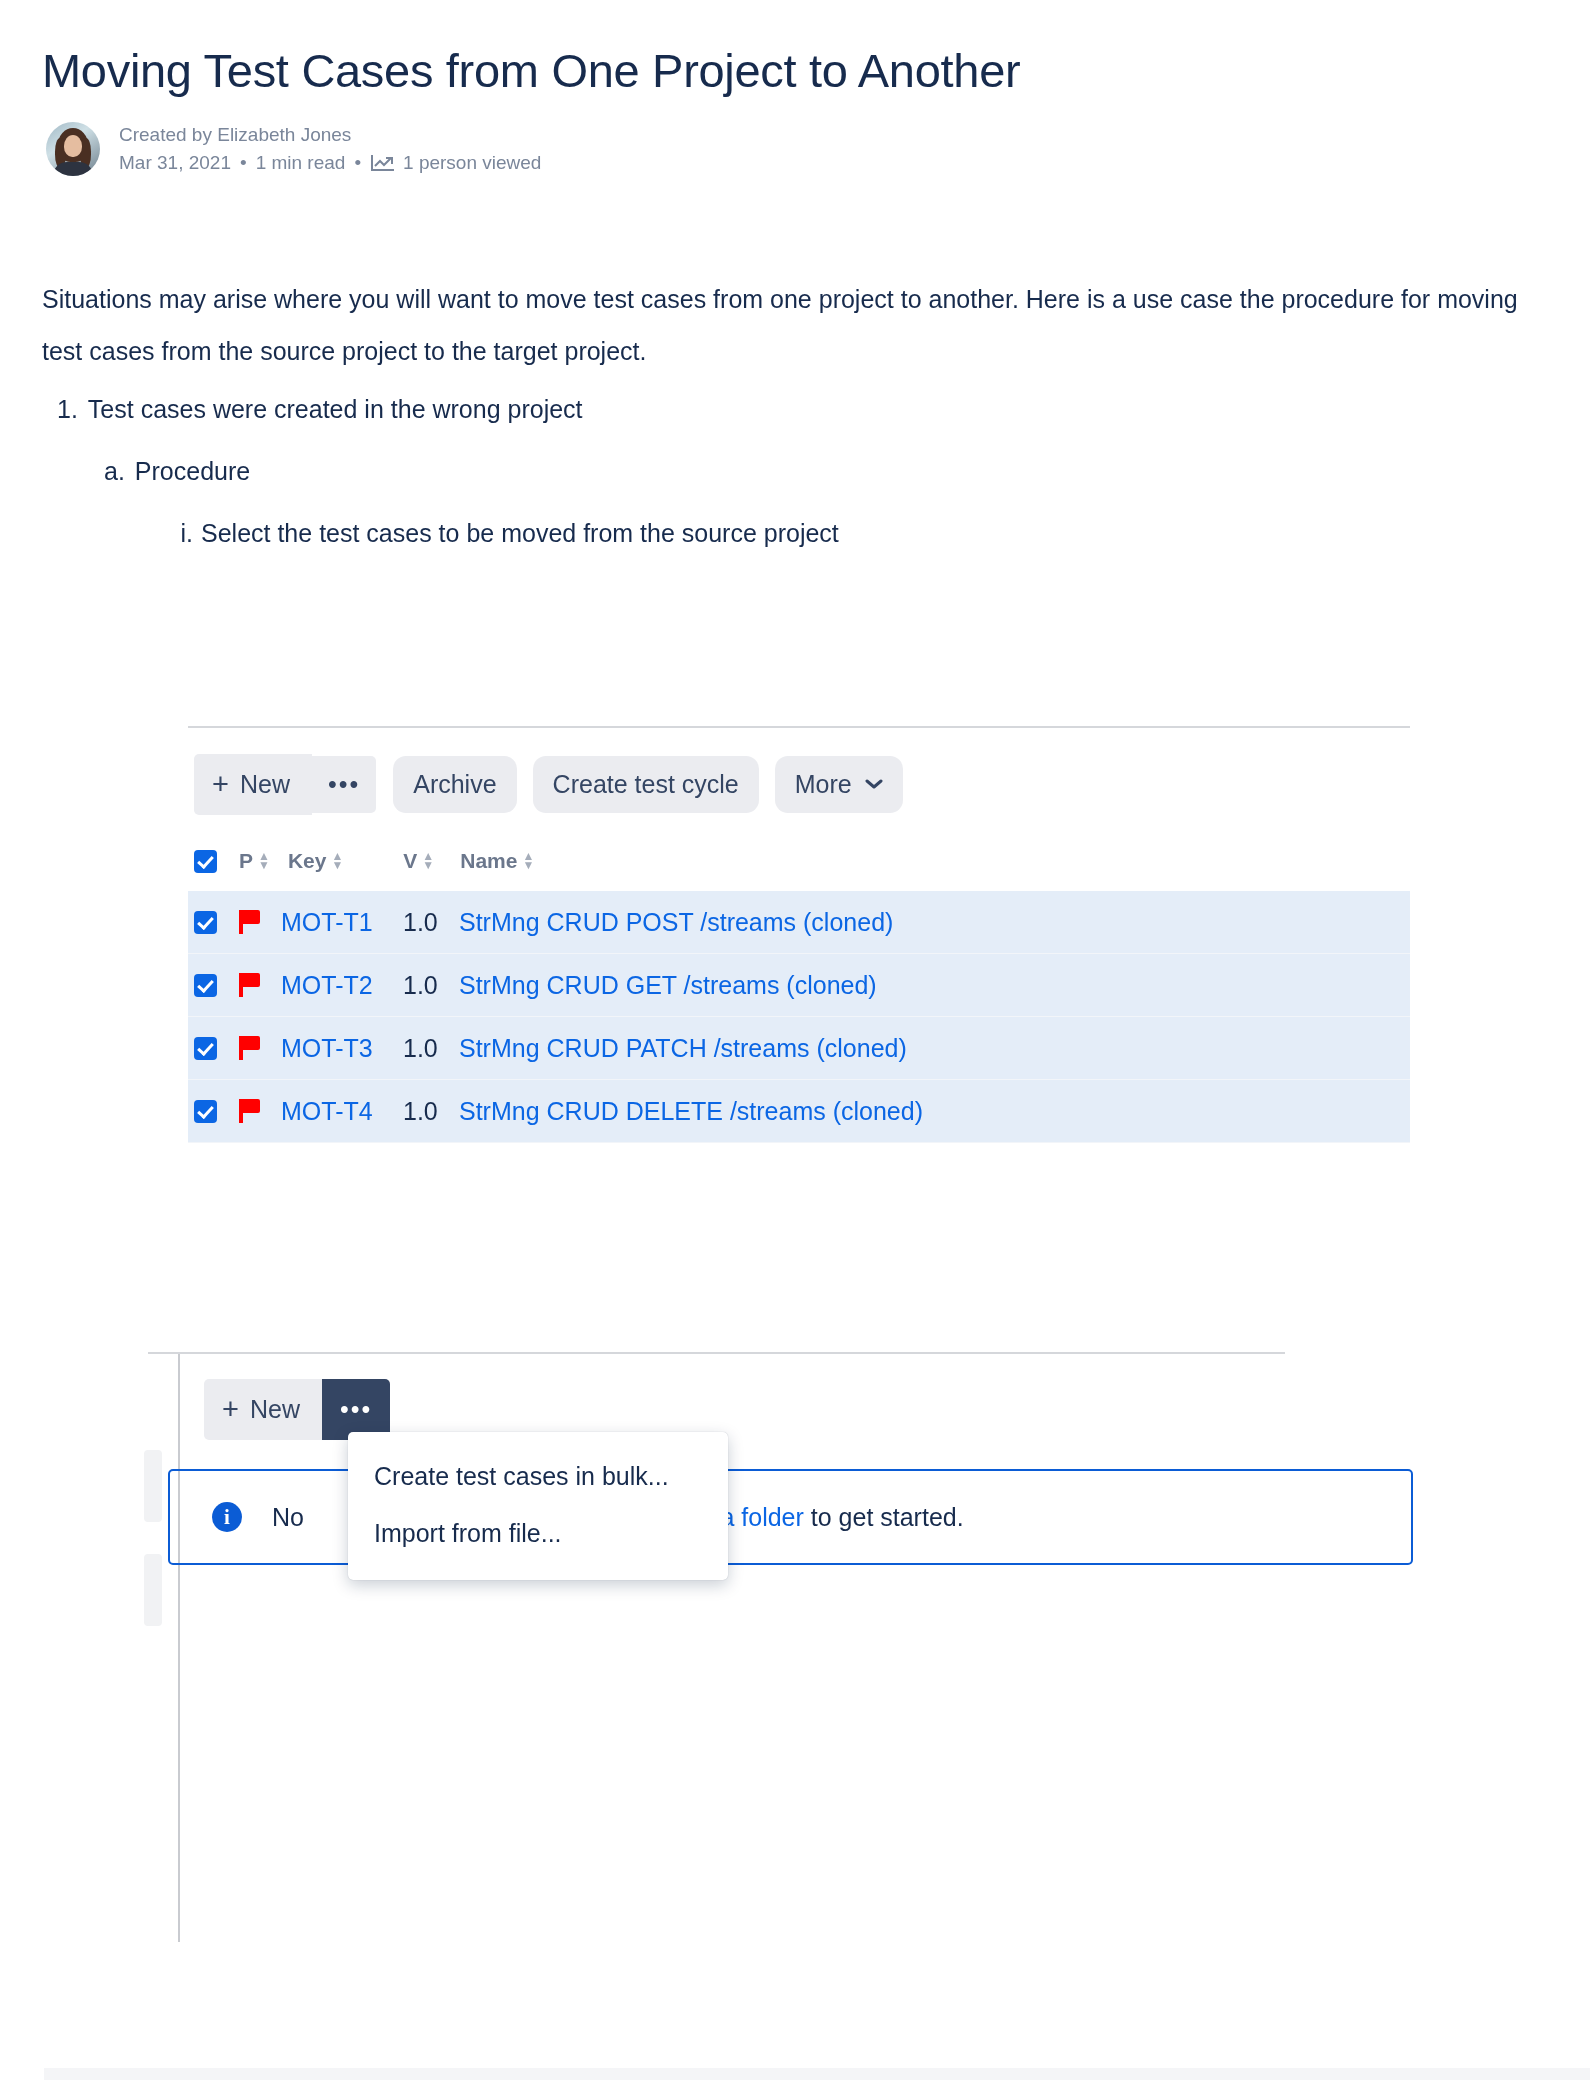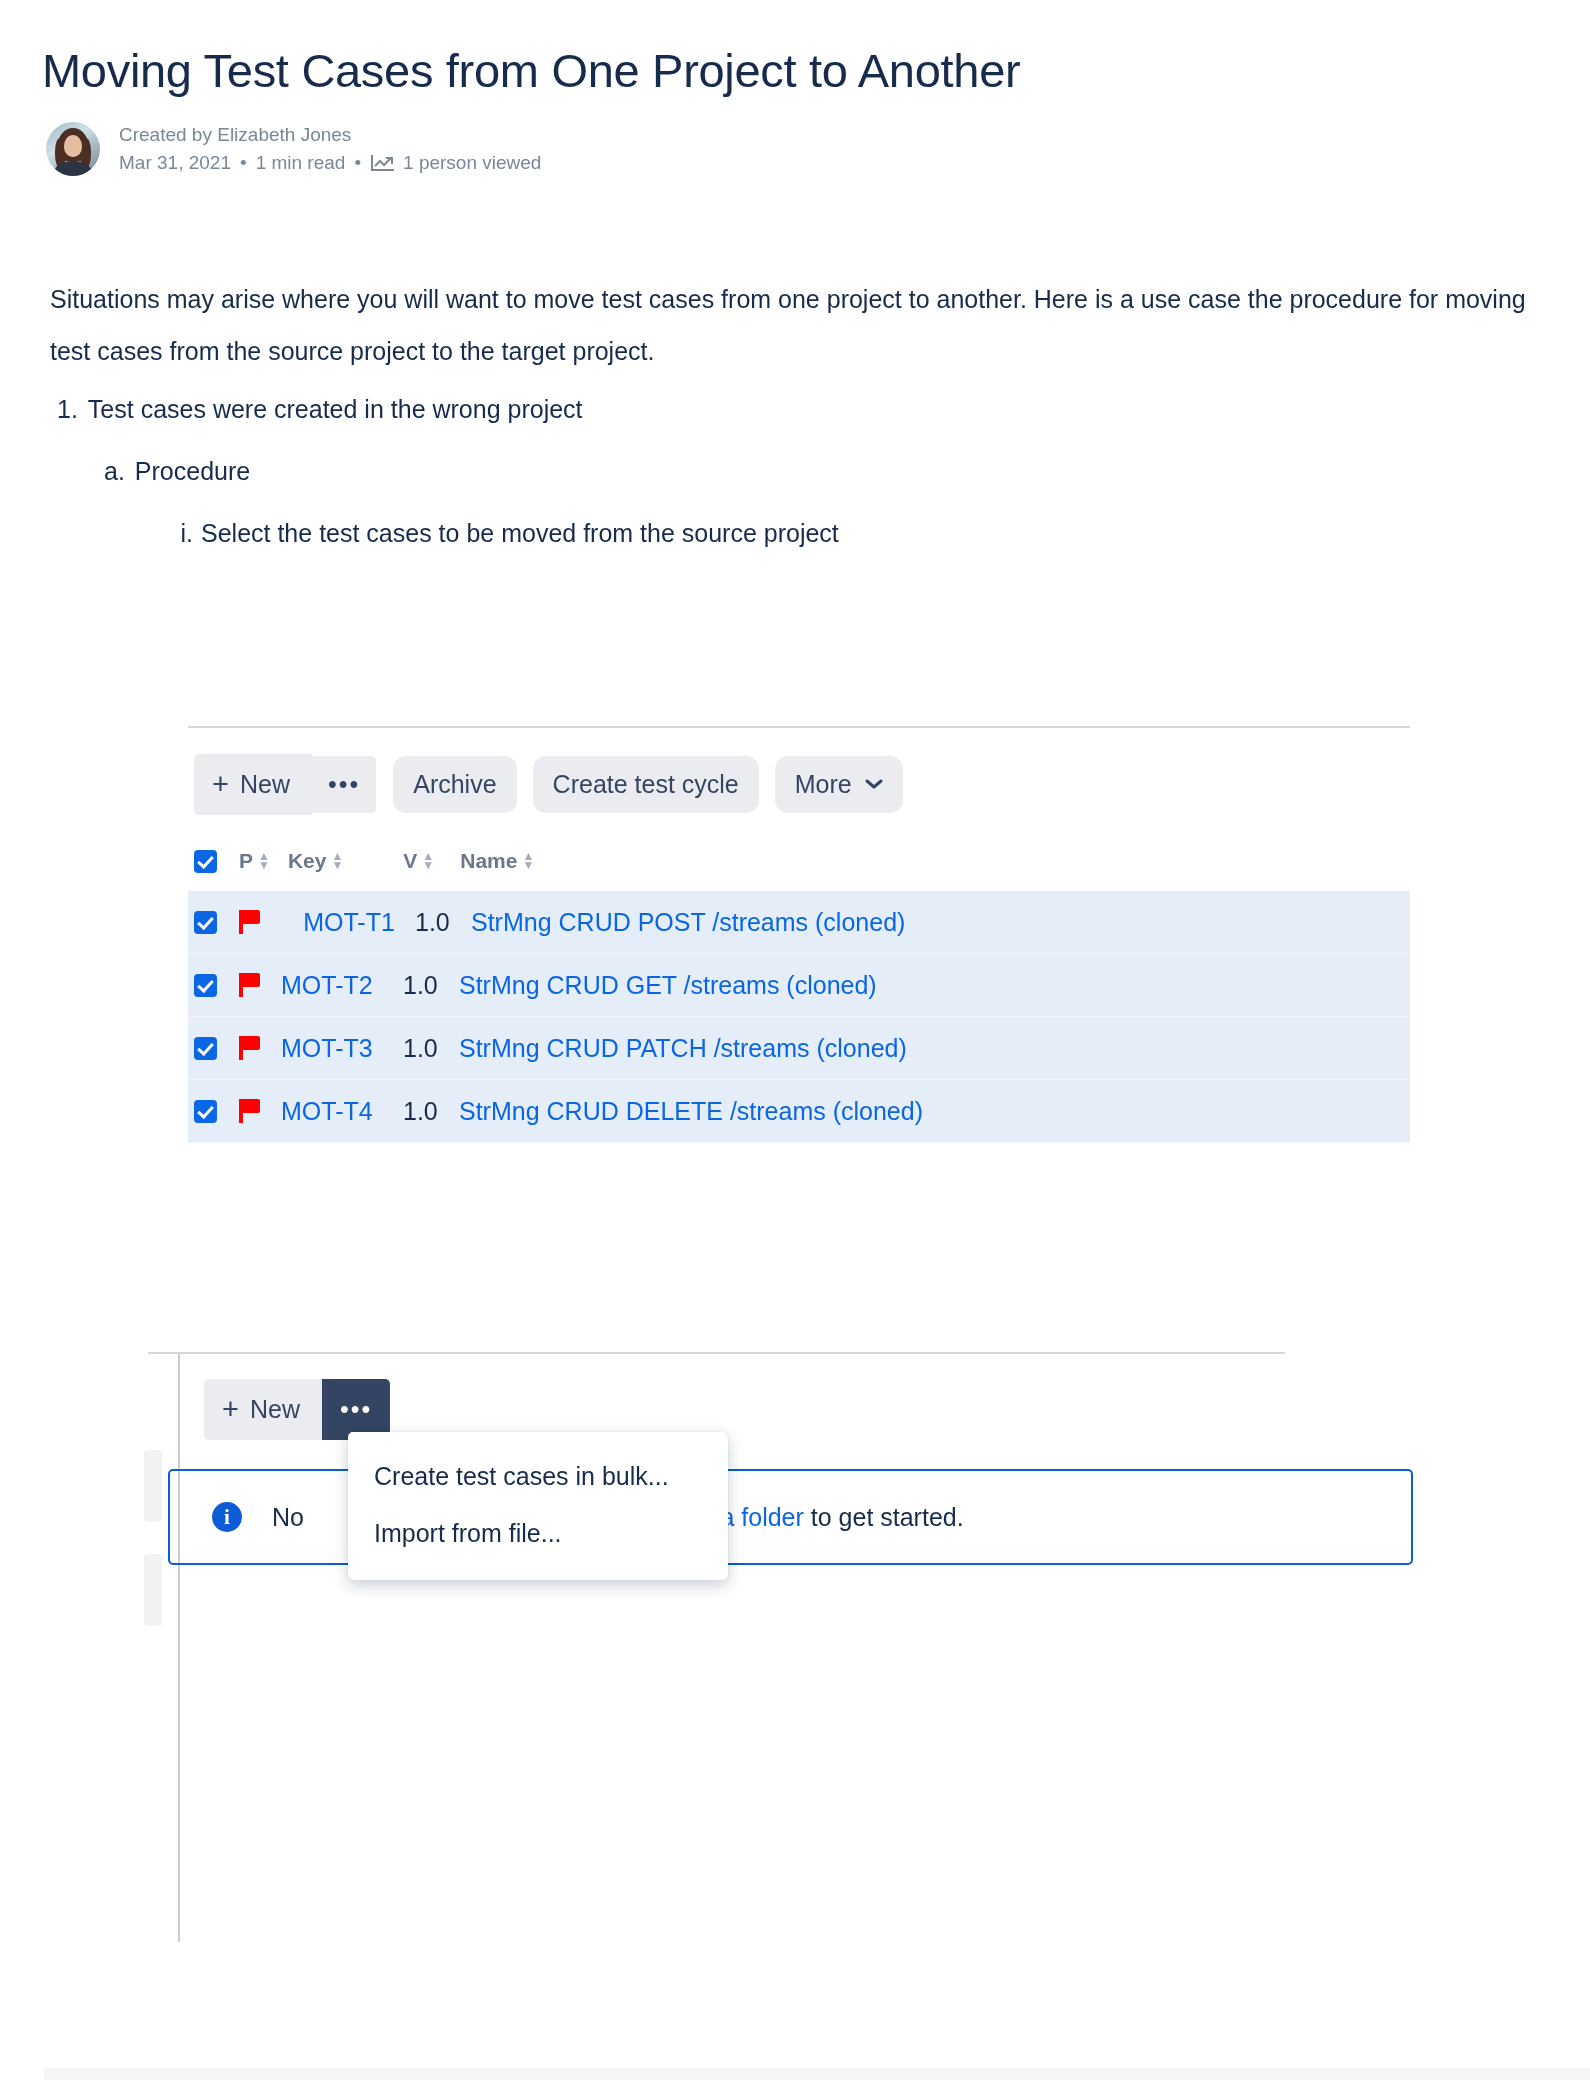--- a/index.html
+++ b/index.html
@@ -40,21 +40,21 @@
   }
   .meta-line2{
     font-size:19px;line-height:30px;color:#7A869A;white-space:nowrap;
     display:flex;align-items:center;gap:0;
   }
   .meta-dot{display:inline-block;margin:0 9px;color:#7A869A;}
   .views-icon{display:inline-flex;align-items:center;margin-right:7px;vertical-align:-3px;}
 
   
   .para{
-    position:absolute;left:50px;top:248px;width:1500px;
+    position:absolute;left:42px;top:248px;width:1500px;
     font-size:25px;line-height:52px;color:#172B4D;
   }
   .olist{position:absolute;left:42px;top:378px;width:1300px;font-size:25px;color:#172B4D;}
   .li{line-height:62px;white-space:nowrap;}
   .li.lvl1{padding-left:15px;}
   .li.lvl2{padding-left:62px;}
   .li.lvl3{padding-left:115px;}
   .li .mk{display:inline-block;margin-right:10px;}
   .li.lvl3 .mk{min-width:36px;text-align:right;margin-right:8px;}
 
@@ -238,21 +238,21 @@
           <span>▲</span>
           <span>▼</span>
         </span>
     </div>
   </div>
 
   <div class="rows">
     <div class="trow">
       <div class="cbox"></div>
       <div class="flag" style="margin-left:22px;"></div>
-      <div class="c-key" style="margin-left:32px;width:112px;text-align:center;">MOT-T1</div>
+      <div class="c-key" style="margin-left:20px;width:112px;">MOT-T1</div>
       <div class="c-ver" style="margin-left:10px;width:56px;">1.0</div>
       <div class="c-name">StrMng CRUD POST /streams (cloned)</div>
     </div>
     <div class="trow">
       <div class="cbox"></div>
       <div class="flag" style="margin-left:22px;"></div>
       <div class="c-key" style="margin-left:20px;width:112px;">MOT-T2</div>
       <div class="c-ver" style="margin-left:10px;width:56px;">1.0</div>
       <div class="c-name">StrMng CRUD GET /streams (cloned)</div>
     </div>

